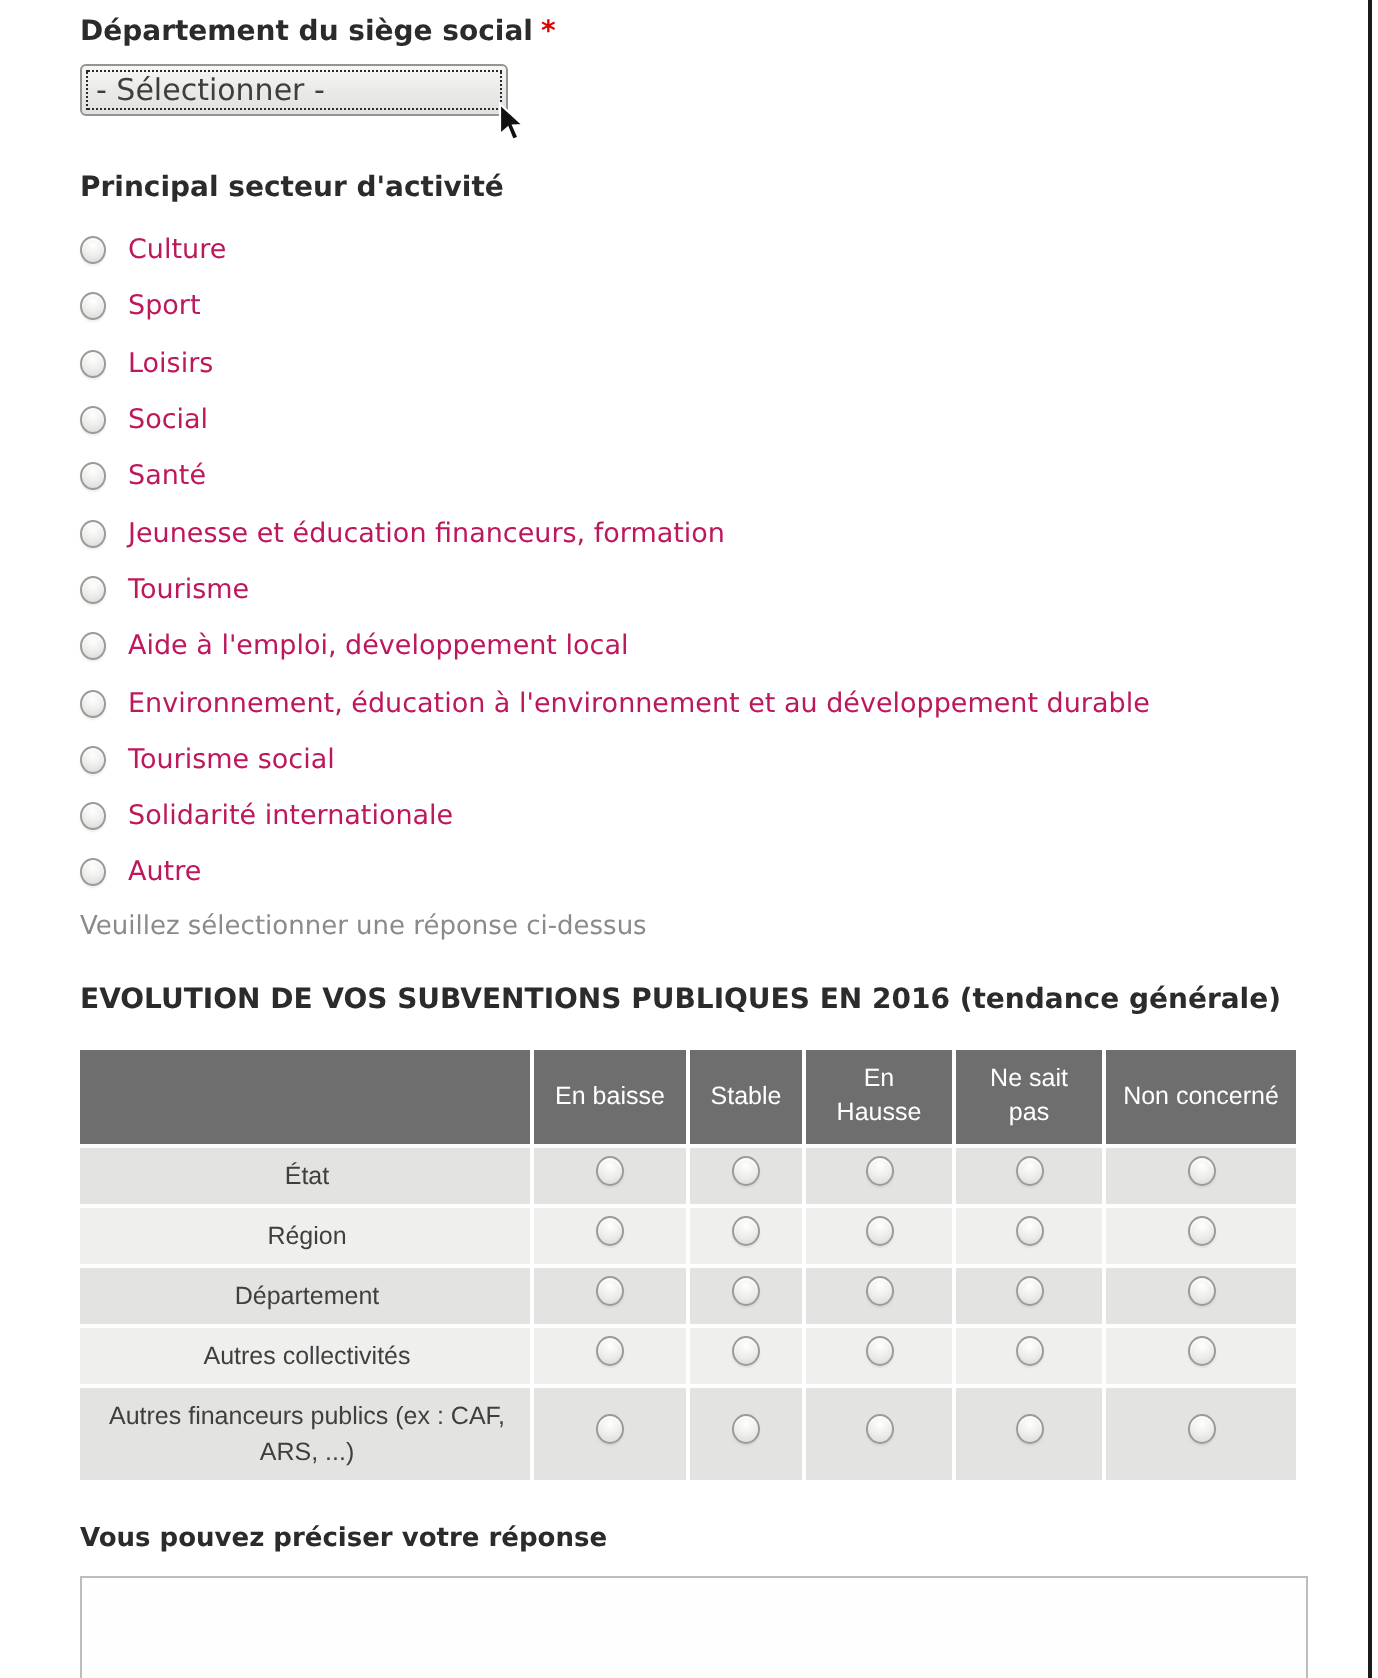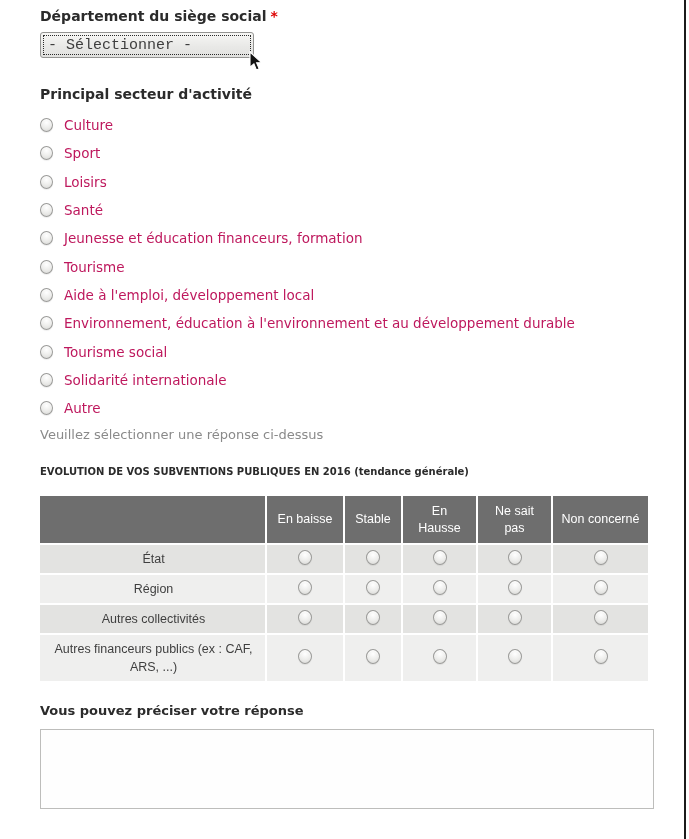--- a/index.html
+++ b/index.html
@@ -25,21 +25,20 @@
     border:1px solid #949492;
     border-radius:3px;
     background:linear-gradient(#f7f7f5, #e9e9e7 55%, #e1e1df);
     box-shadow:0 1px 0 rgba(255,255,255,.9);
     outline:1px dotted #2a2a2a;
     outline-offset:-4px;
     display:flex; align-items:center;
     padding-left:7px;
     font-size:15px; color:#3e3e3e;
     cursor:default;
-    font-family:Liberation Mono, monospace;
   }
 
   .helper {
     margin-top:5px;
     font-size:13px; line-height:16px;
     color:var(--helper-text,#8a8a8a);
   }
 
   .section-heading { margin-top:28px; }
 
@@ -54,21 +53,21 @@
     width:13px; height:14px;
     border:1px solid #9b9b99;
     border-radius:50%;
     background:radial-gradient(circle at 50% 30%, #ffffff, #ececea 55%, #d6d6d4);
     box-shadow:inset 0 1px 1px rgba(255,255,255,.85), 0 1px 1px rgba(0,0,0,.07);
     flex:none;
   }
   .radio-item .radio { margin-right:11px; }
   .radio-item-label { font-size:13.5px; color:#be185d; }
 
-  .matrix-title { margin-top:20px; font-size:10px; }
+  .matrix-title { margin-top:20px; font-size:14px; }
 
   table.matrix {
     margin-top:14px;
     border-collapse:separate;
     border-spacing:2px;
     margin-left:-2px;
     table-layout:fixed;
   }
   table.matrix th, table.matrix td { font-weight:normal; }
   .mx-col {
@@ -145,20 +144,24 @@
   <label class="radio-item">
     <span class="radio"></span>
     <span class="radio-item-label">Sport</span>
   </label>
 
   <label class="radio-item">
     <span class="radio"></span>
     <span class="radio-item-label">Loisirs</span>
   </label>
 
+  <label class="radio-item">
+    <span class="radio"></span>
+    <span class="radio-item-label">Social</span>
+  </label>
 
   <label class="radio-item">
     <span class="radio"></span>
     <span class="radio-item-label">Santé</span>
   </label>
 
   <label class="radio-item">
     <span class="radio"></span>
     <span class="radio-item-label">Jeunesse et éducation financeurs, formation</span>
   </label>
@@ -228,20 +231,28 @@
           </tr>
           <tr class="mx-row">
             <th class="mx-rowlabel">Région</th>
             <td class="mx-cell"><span class="radio mx-radio"></span></td>
             <td class="mx-cell"><span class="radio mx-radio"></span></td>
             <td class="mx-cell"><span class="radio mx-radio"></span></td>
             <td class="mx-cell"><span class="radio mx-radio"></span></td>
             <td class="mx-cell"><span class="radio mx-radio"></span></td>
           </tr>
           <tr class="mx-row">
+            <th class="mx-rowlabel">Département</th>
+            <td class="mx-cell"><span class="radio mx-radio"></span></td>
+            <td class="mx-cell"><span class="radio mx-radio"></span></td>
+            <td class="mx-cell"><span class="radio mx-radio"></span></td>
+            <td class="mx-cell"><span class="radio mx-radio"></span></td>
+            <td class="mx-cell"><span class="radio mx-radio"></span></td>
+          </tr>
+          <tr class="mx-row">
             <th class="mx-rowlabel">Autres collectivités</th>
             <td class="mx-cell"><span class="radio mx-radio"></span></td>
             <td class="mx-cell"><span class="radio mx-radio"></span></td>
             <td class="mx-cell"><span class="radio mx-radio"></span></td>
             <td class="mx-cell"><span class="radio mx-radio"></span></td>
             <td class="mx-cell"><span class="radio mx-radio"></span></td>
           </tr>
           <tr class="mx-row">
             <th class="mx-rowlabel">Autres financeurs publics (ex : CAF, ARS, ...)</th>
             <td class="mx-cell"><span class="radio mx-radio"></span></td>

